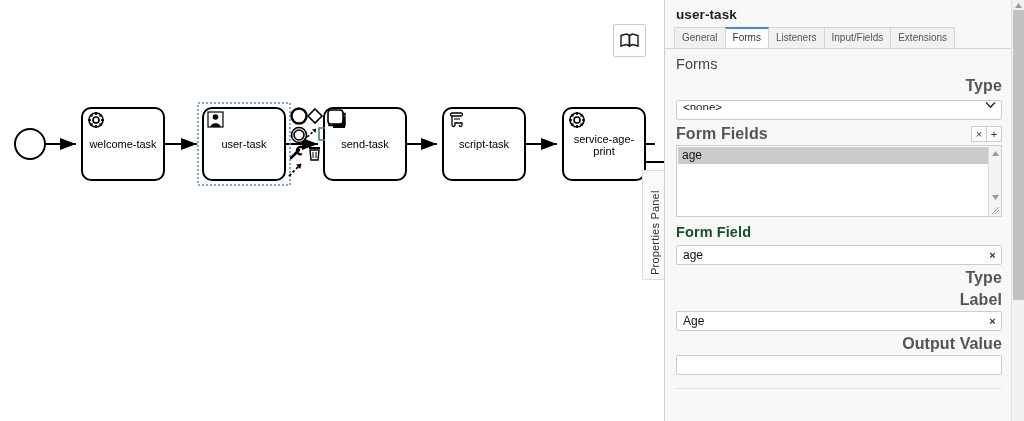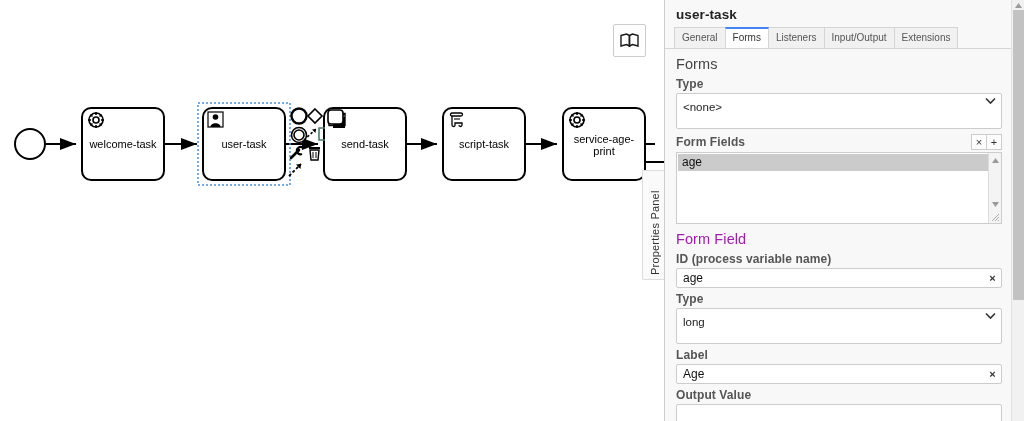--- a/index.html
+++ b/index.html
@@ -108,34 +108,35 @@
   .section {
     padding: 0 11px 0 11px;
   }
   .section-heading {
     font-size: 14.5px;
     color: #444444;
     font-weight: normal;
     margin: 7px 0 5px 0;
     letter-spacing: .1px;
   }
-  .section-heading.bold { font-weight: normal; color: #a21caf; }
+  .section-heading.bold { font-weight: bold; color: #14532d; }
 
   .field-label {
-    font-size: 12px;
+    font-size: 16px;
     color: #555555;
     font-weight: bold;
     margin: 4px 0 2px 0;
     letter-spacing: .1px;
+    text-align: right;
   }
 
   .select-wrap { position: relative; }
   select.ctl {
     width: 100%;
-    height: 36px;
+    height: 20px;
     font-size: 11.5px;
     color: #222222;
     padding: 0 18px 9px 6px;
     border: 1px solid #cccccc;
     border-radius: 2px;
     background: #ffffff;
     -webkit-appearance: none;
     appearance: none;
     font-family: "Liberation Sans", sans-serif;
   }
@@ -395,21 +396,21 @@
 
   <div id="panel">
     <div id="panel-inner">
 
       <div class="panel-title">user-task</div>
 
       <div class="tabs">
         <div class="tab">General</div>
         <div class="tab active">Forms</div>
         <div class="tab">Listeners</div>
-        <div class="tab">Input/Output</div>
+        <div class="tab">Input/Fields</div>
         <div class="tab">Extensions</div>
       </div>
 
       <div class="section">
 
         <div class="section-heading">Forms</div>
 
         <div class="field-label">Type</div>
         <div class="select-wrap">
           <select class="ctl">
@@ -438,35 +439,26 @@
               <path d="M4.5,7 L1,2 L8,2 z" fill="#9a9a9a"></path>
             </svg>
           </div>
           <svg class="lb-grip" viewBox="0 0 10 10">
             <path d="M9,2 L2,9 M9,5 L5,9 M9,8 L8,9" stroke="#aaaaaa" stroke-width="1"></path>
           </svg>
         </div>
 
         <div class="section-heading bold">Form Field</div>
 
-        <div class="field-label">ID (process variable name)</div>
         <div class="inp-wrap">
           <input class="ctl" type="text" value="age" style="">
           <button class="clear-x">×</button>
         </div>
 
         <div class="field-label">Type</div>
-        <div class="select-wrap">
-          <select class="ctl">
-            <option>long</option>
-          </select>
-          <svg class="chev" width="11" height="8" viewBox="0 0 11 8">
-            <path d="M1,1.5 L5.5,6 L10,1.5" fill="none" stroke="#333" stroke-width="1.6"></path>
-          </svg>
-        </div>
 
         <div class="field-label">Label</div>
         <div class="inp-wrap">
           <input class="ctl" type="text" value="Age" style="">
           <button class="clear-x">×</button>
         </div>
 
         <div class="field-label">Output Value</div>
         <div class="inp-wrap">
           <input class="ctl" type="text" value="" style="">

